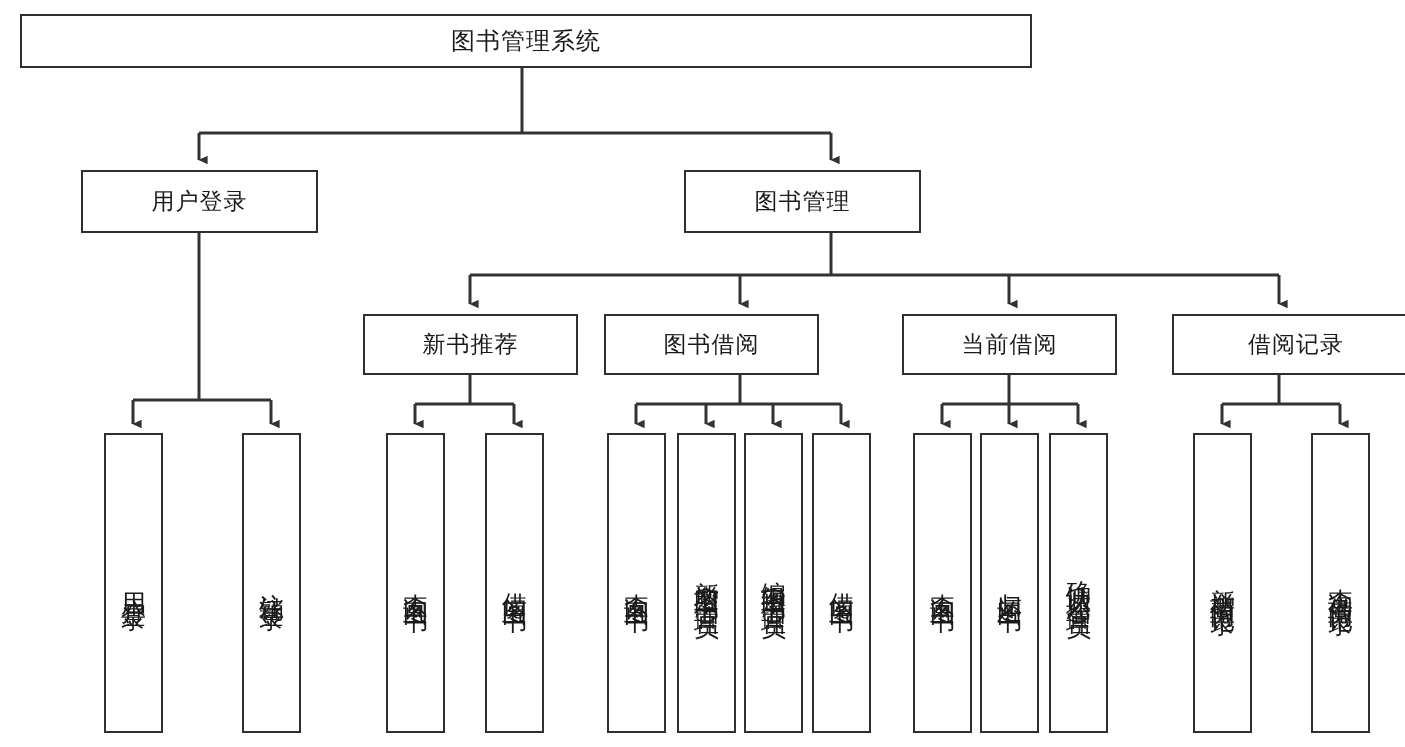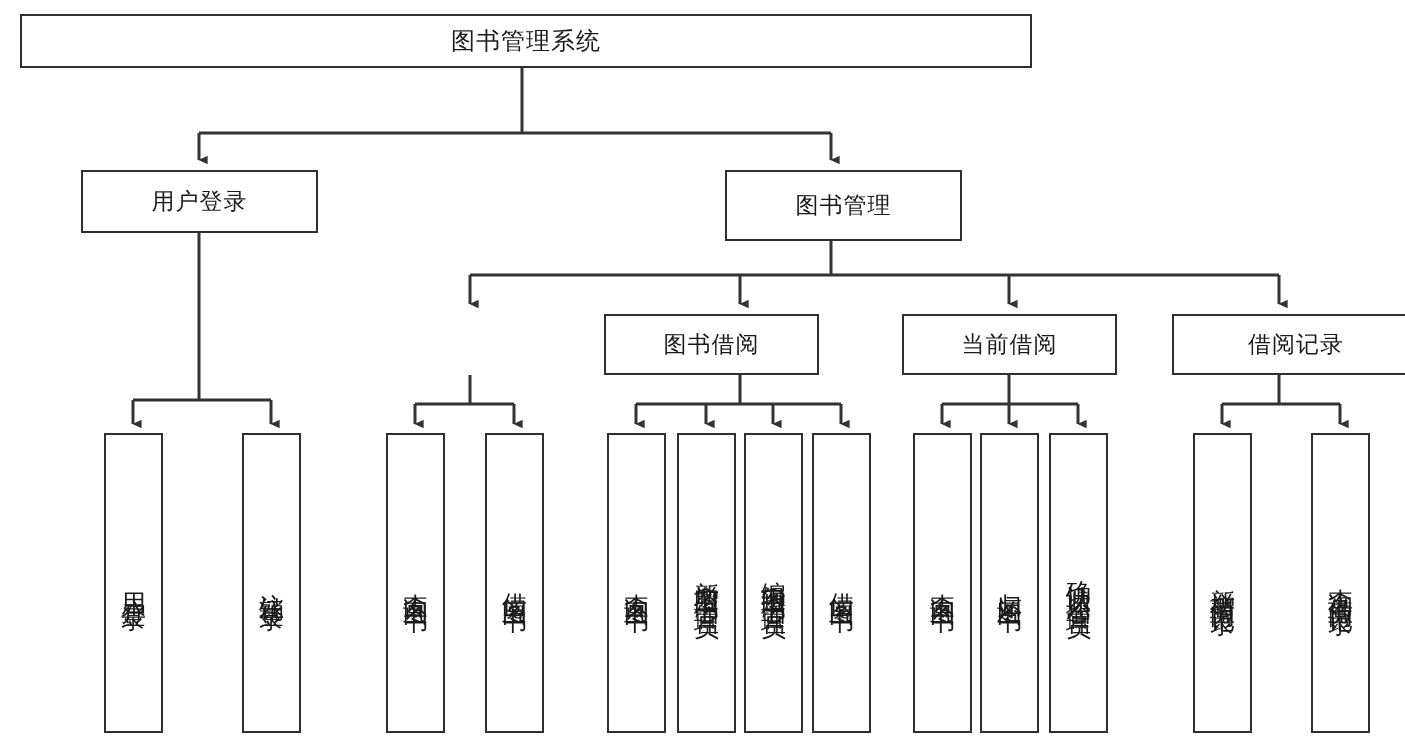--- a/index.html
+++ b/index.html
@@ -104,24 +104,27 @@
     </g>
   </svg>
 
   <div class="node h root" style="left:20px;top:14px;width:1012px;height:54px;">
     <span class="lbl">图书管理系统</span>
   </div>
 
   <div class="node h" style="left:81px;top:170px;width:237px;height:63px;">
     <span class="lbl">用户登录</span>
   </div>
-  <div class="node h" style="left:725px;top:170px;width:237px;height:71px;">
+  <div class="node h" style="left:684px;top:170px;width:237px;height:63px;">
     <span class="lbl">图书管理</span>
   </div>
 
+  <div class="node h" style="left:363px;top:314px;width:215px;height:61px;">
+    <span class="lbl">新书推荐</span>
+  </div>
   <div class="node h" style="left:604px;top:314px;width:215px;height:61px;justify-content:center;">
     <span class="lbl">图书借阅</span>
   </div>
   <div class="node h" style="left:902px;top:314px;width:215px;height:61px;">
     <span class="lbl">当前借阅</span>
   </div>
   <div class="node h" style="left:1172px;top:314px;width:248px;height:61px;">
     <span class="lbl">借阅记录</span>
   </div>
 

